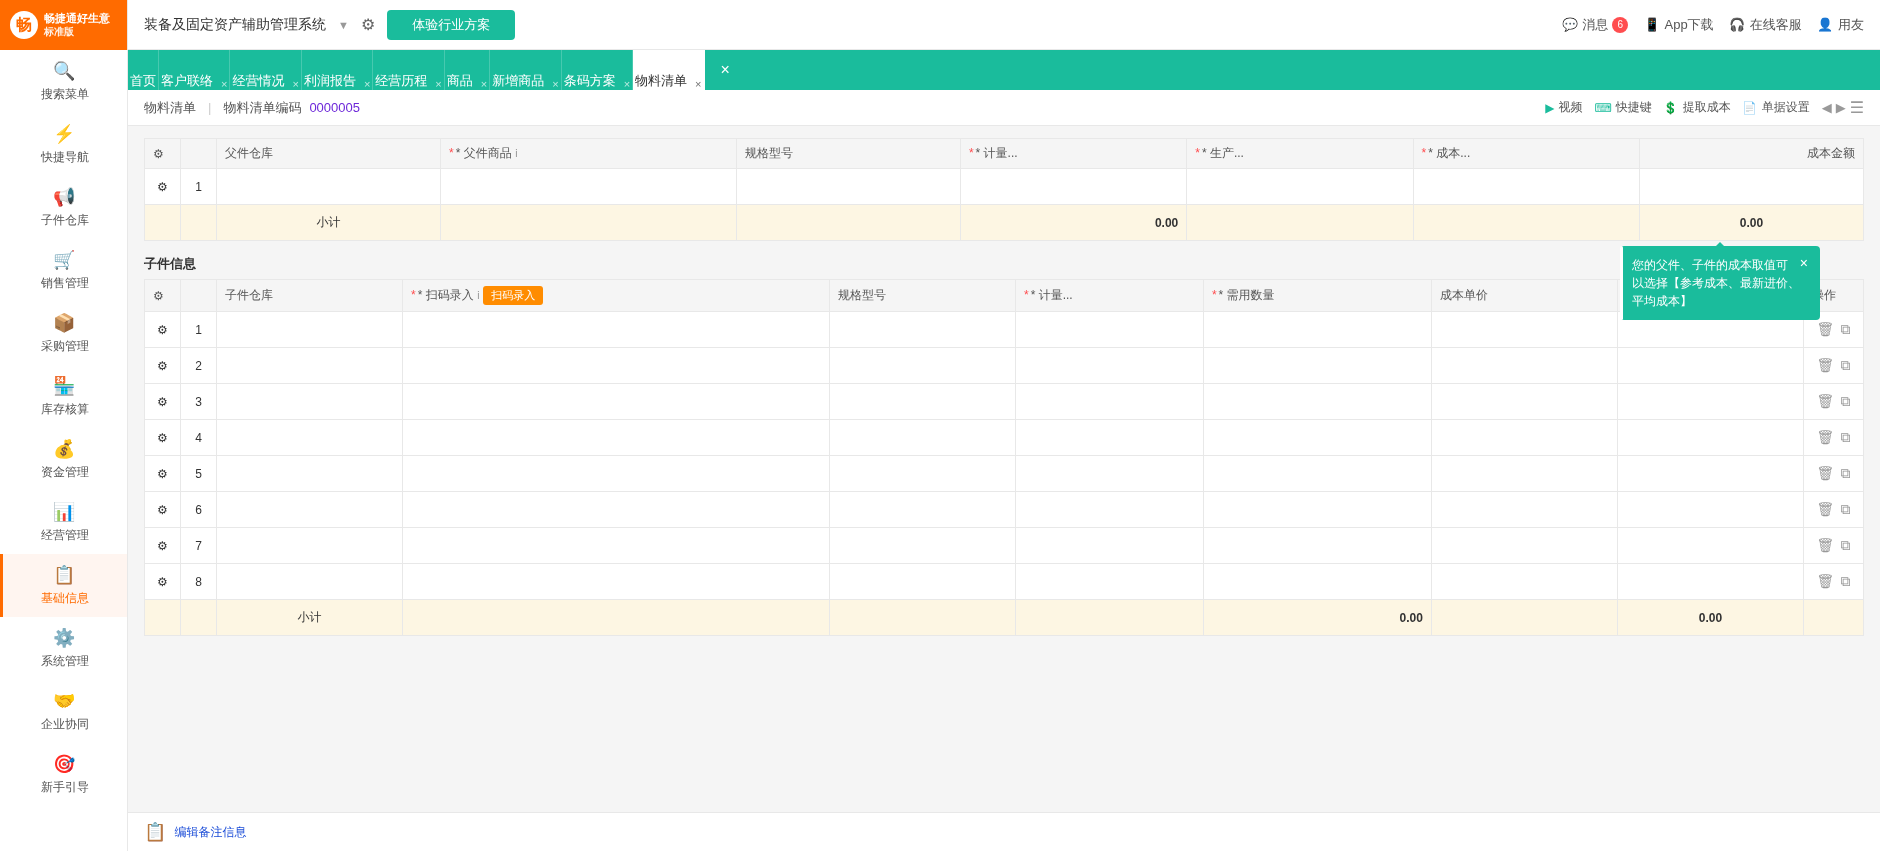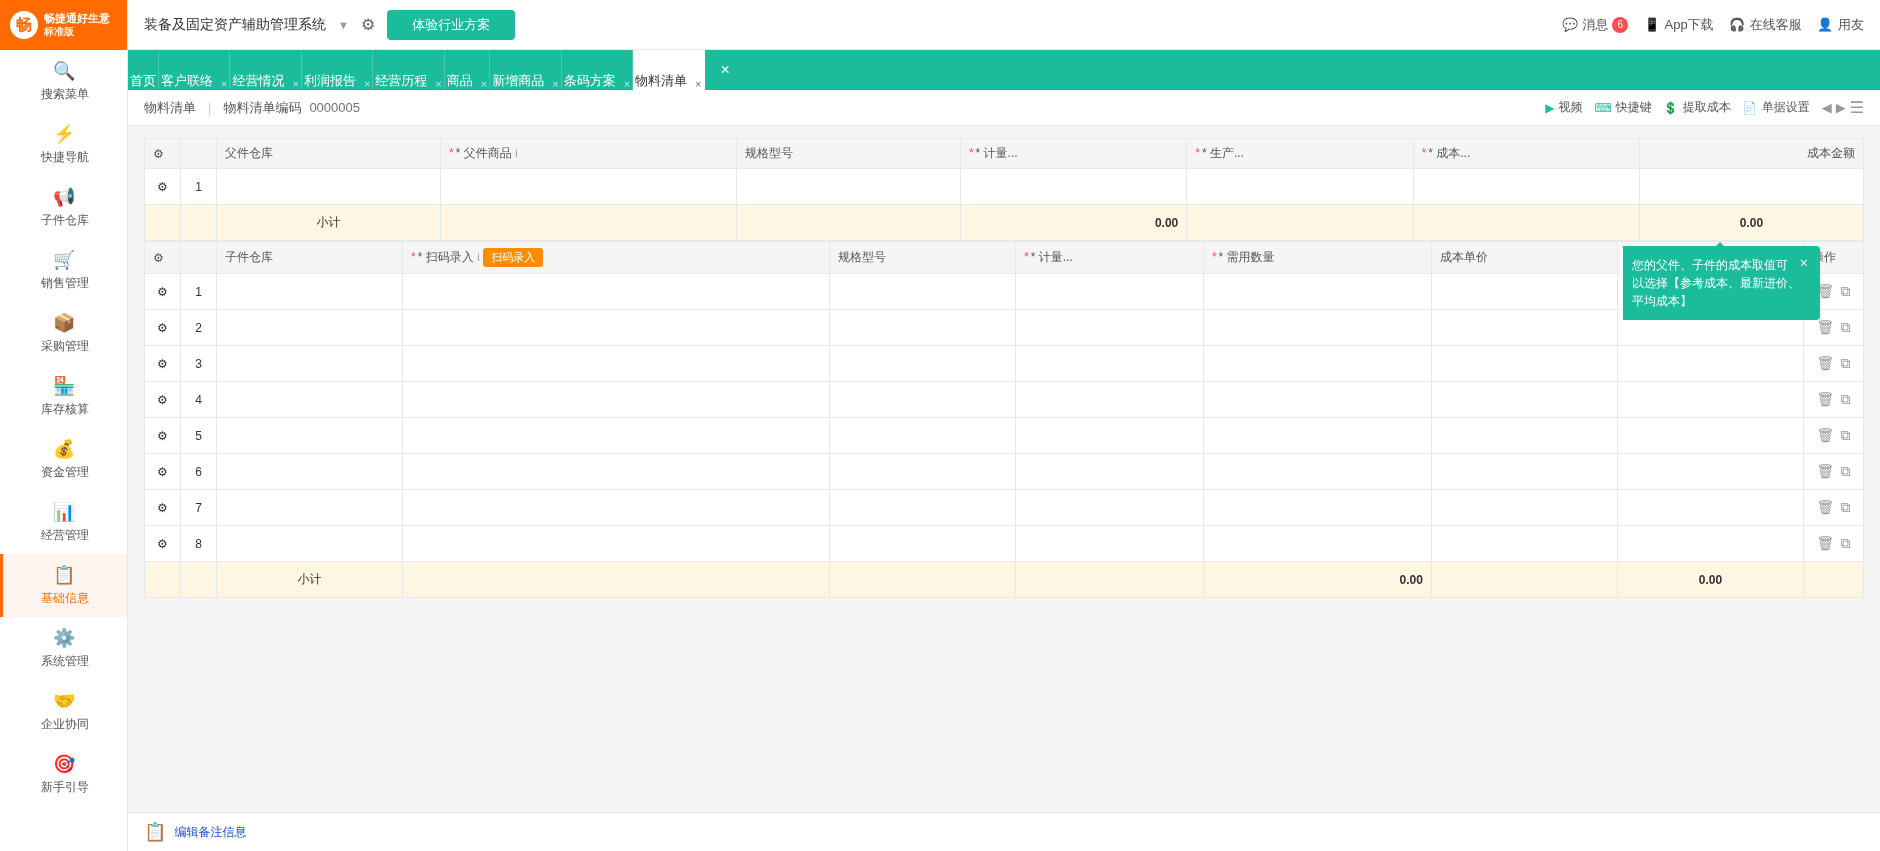--- a/index.html
+++ b/index.html
@@ -150,21 +150,21 @@
     #page-toolbar {
       background: #fff;
       border-bottom: 1px solid #e8e8e8;
       padding: 8px 16px;
       display: flex;
       align-items: center;
       gap: 8px;
     }
     .breadcrumb-item { color: #555; font-size: 13px; }
     .breadcrumb-sep { color: #ccc; margin: 0 4px; }
-    .breadcrumb-code { color: #737373; font-size: 13px; }
+    .breadcrumb-code { color: #6d28d9; font-size: 13px; }
     .toolbar-right {
       margin-left: auto;
       display: flex;
       align-items: center;
       gap: 12px;
     }
     .toolbar-btn {
       display: flex;
       align-items: center;
       gap: 4px;
@@ -499,20 +499,21 @@
             <td></td>
             <td></td>
             <td style="text-align:right;font-weight:bold;">0.00</td>
             <td></td>
             <td></td>
             <td class="cost-amount" style="font-weight:bold;">0.00</td>
           </tr>
         </tbody>
       </table>
 
+      <div class="section-title" style="margin-top:14px;">子件信息</div>
       <table class="data-table">
         <thead>
           <tr>
             <th class="col-settings">⚙</th>
             <th class="col-num"></th>
             <th><span>子件仓库</span></th>
             <th>
               <span class="required-star">*</span><span>* 扫码录入</span> <span style="color:#999;font-size:11px;">ℹ</span>
               <button class="scan-btn">扫码录入</button>
             </th>

